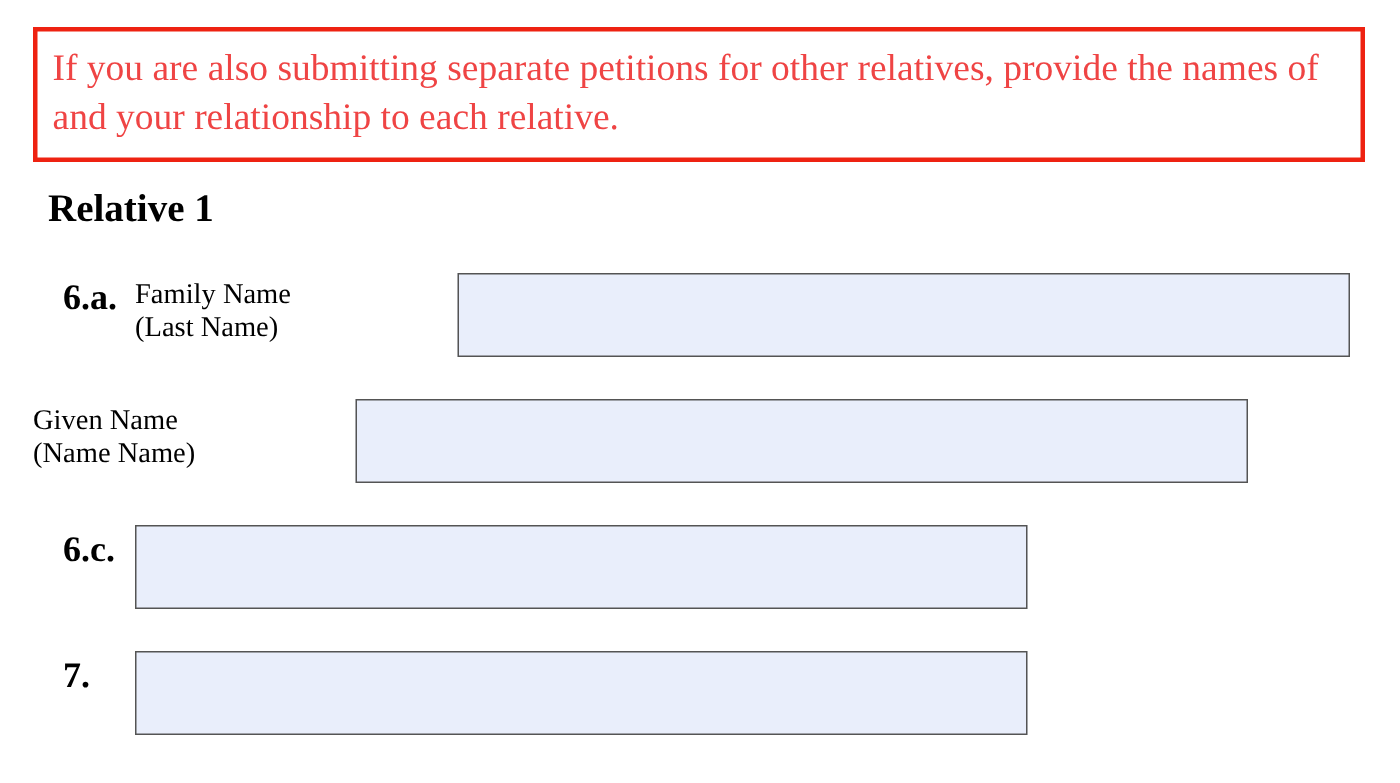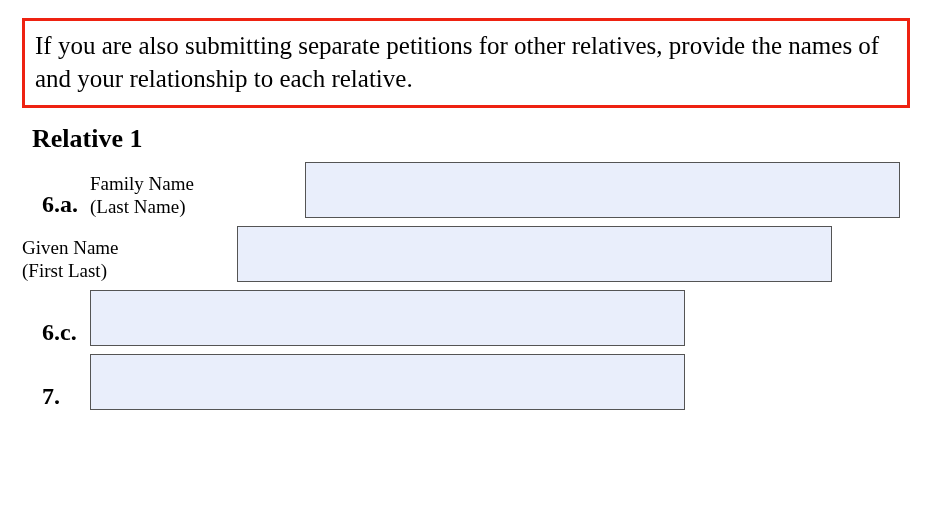--- a/index.html
+++ b/index.html
@@ -25,32 +25,32 @@
     border: 3px solid #ee2211;
     padding: 8px 10px 10px 10px;
     margin: 0 0 0 0;
     box-sizing: border-box;
     width: 888px;
   }
   .instruction-text {
     font-family: "Liberation Serif", serif;
     font-size: 25px;
     line-height: 1.32;
-    color: #000000;
+    color: #ef4444;
   }
   .section-title {
     font-family: "Liberation Serif", serif;
     font-weight: bold;
     font-size: 26px;
     margin: 16px 0 0 10px;
   }
   .field-row {
     display: flex;
-    align-items: flex-end;
-    margin-top: 8px;
+    align-items: flex-start;
+    margin-top: 28px;
   }
   .field-num {
     font-family: "Liberation Serif", serif;
     font-weight: bold;
     font-size: 24px;
     width: 68px;
     padding-left: 20px;
     box-sizing: border-box;
     flex: 0 0 auto;
     padding-top: 4px;
@@ -99,21 +99,21 @@
     <div class="field-label">
       <span>Family Name</span>
       <span class="line2">(Last Name)</span>
     </div>
     <input class="field-input" type="text" value="" style="">
   </div>
 
   <div class="field-row">
     <div class="field-label">
       <span>Given Name</span>
-      <span class="line2">(First Last)</span>
+      <span class="line2">(Name Name)</span>
     </div>
     <input class="field-input" type="text" value="" style="">
   </div>
 
   <div class="field-row single">
     <div class="field-num">6.c.</div>
     <input class="field-input" type="text" value="" style="">
   </div>
 
   <div class="field-row single">

